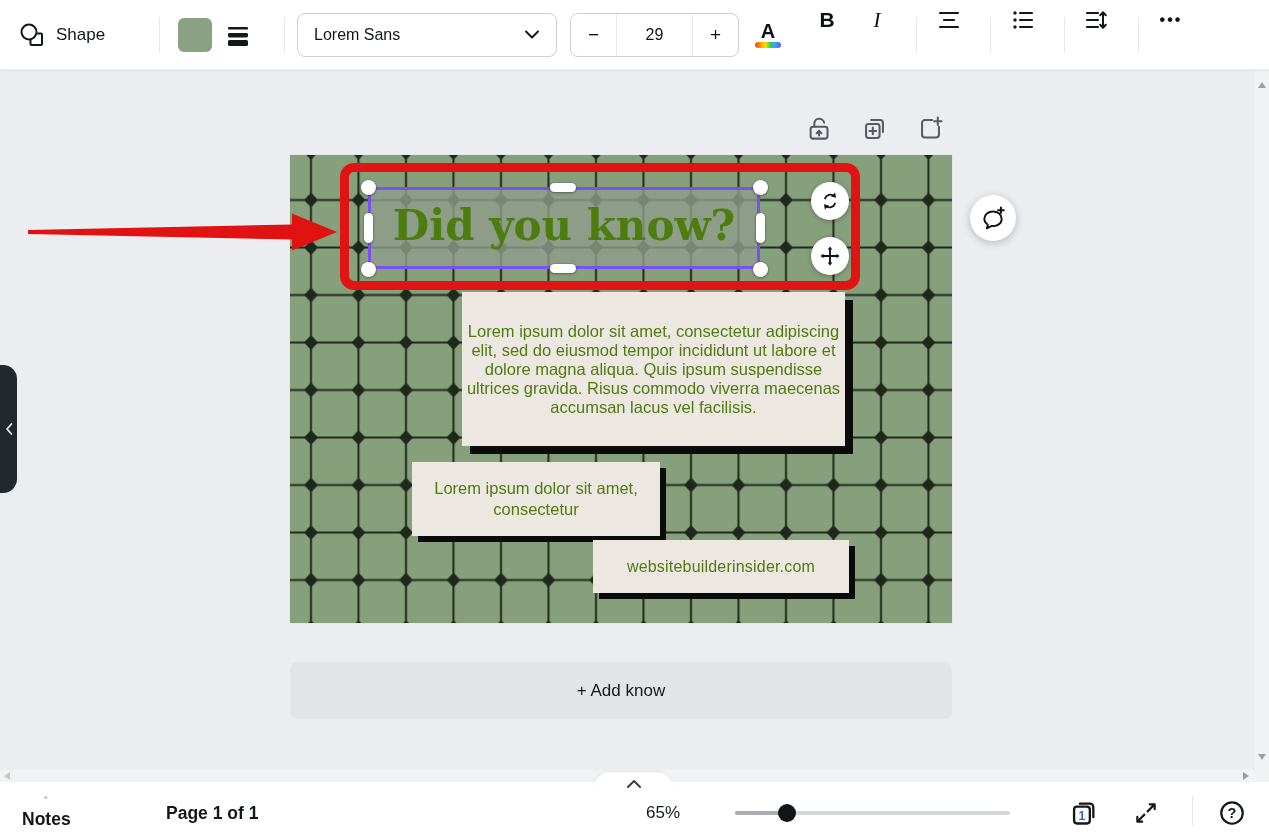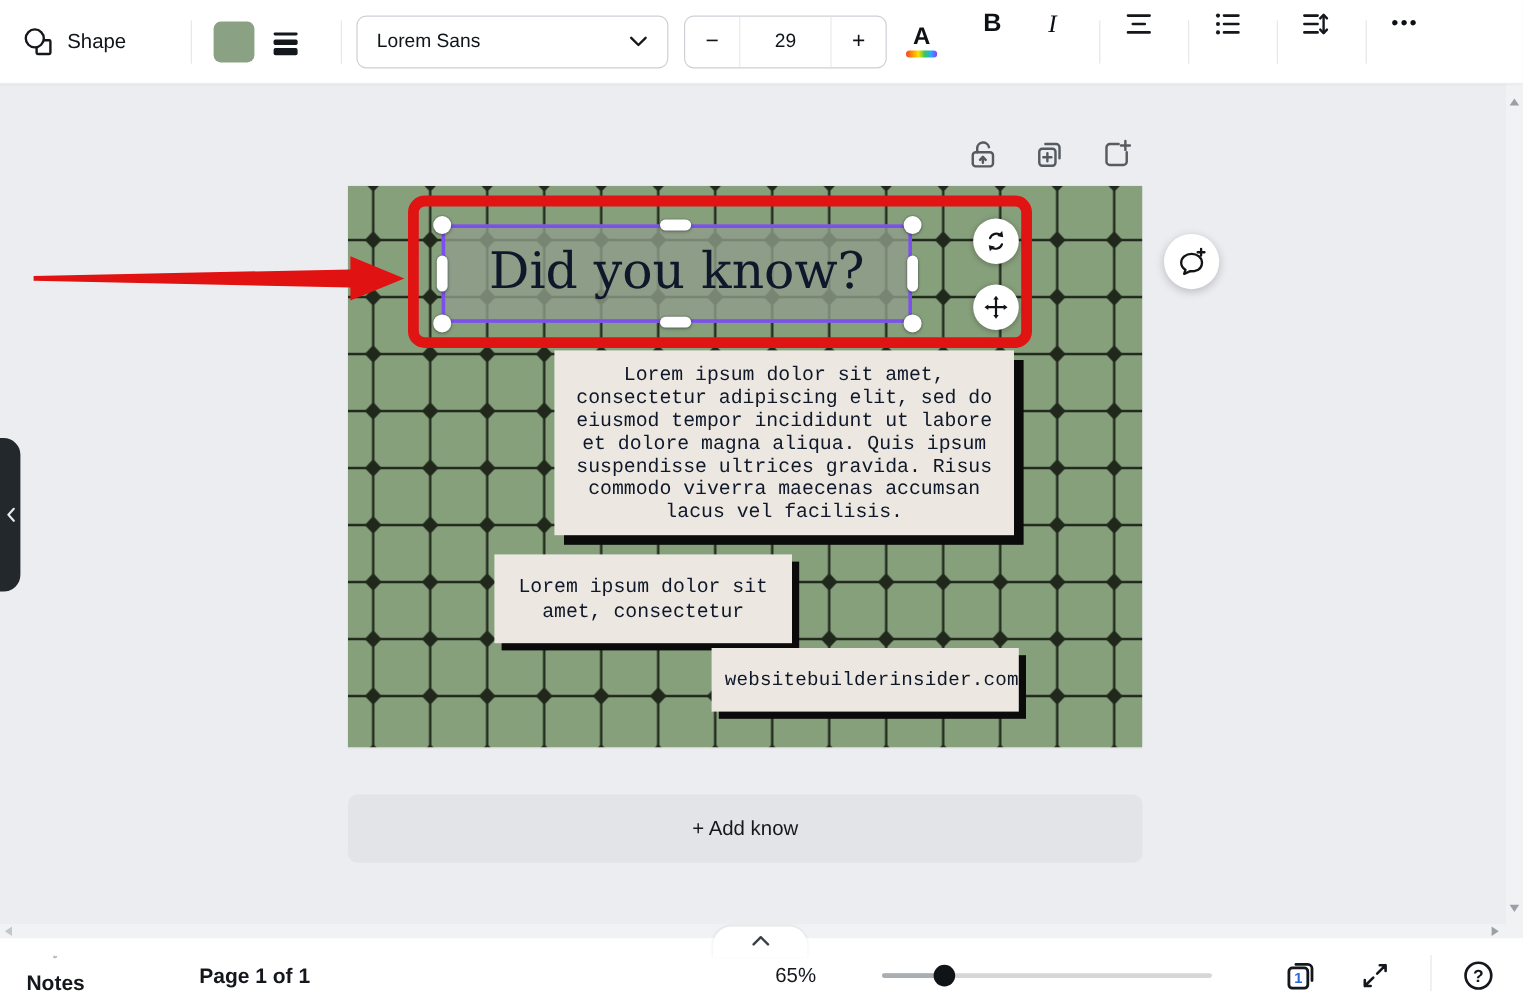--- a/index.html
+++ b/index.html
@@ -36,36 +36,36 @@
 
   
   .workspace { position:absolute; top:70px; left:0; width:1269px; height:712px; background:#ebedf0; overflow:hidden; }
 
   .context-icons { position:absolute; top:44px; left:804px; display:flex; gap:28px; z-index:6; }
   .ctx-btn { width:28px; height:28px; display:flex; align-items:center; justify-content:center; cursor:pointer; }
 
   .design-page { position:absolute; left:290px; top:85px; width:662px; height:468px; z-index:1; box-shadow:0 0 1px rgba(0,0,0,.15); }
   .design-page svg.grid { position:absolute; left:0; top:0; }
 
-  .card { position:absolute; background:#ece8e1; display:flex; align-items:center; justify-content:flex-end;
-          text-align:center; color:#0f172a;font-family:Liberation Mono, monospace; }
+  .card { position:absolute; background:#ece8e1; display:flex; align-items:center; justify-content:center;
+          text-align:center; color:#4d7c0f; }
   .card-paragraph { left:172px; top:137px; width:383px; height:154px; box-shadow:8px 8px 0 #0b0b0b;
                     font-size:16.5px; line-height:19px; padding:8px 4px; }
   .card-caption   { left:122px; top:307px; width:248px; height:74px; box-shadow:6px 6px 0 #0b0b0b;
                     font-size:16.5px; line-height:21px; padding:4px 16px; }
   .card-website   { left:303px; top:385px; width:256px; height:53px; box-shadow:6px 6px 0 #0b0b0b;
                     font-size:16px; letter-spacing:.2px; }
 
   .red-frame { position:absolute; left:340px; top:93px; width:520px; height:127px;
                border:9px solid #e11414; border-radius:14px; z-index:3; }
 
   .selection { position:absolute; left:368px; top:117px; width:392px; height:82px;
                border:3px solid #7b50ee; background:rgba(143,156,137,.8);
                display:flex; align-items:center; justify-content:center; z-index:4; cursor:move; }
-  .sel-heading { font-family:"DejaVu Serif", serif; font-weight:400; font-size:42px; color:#0f172a;
+  .sel-heading { font-family:"DejaVu Serif", serif; font-weight:700; font-size:42px; color:#4d7c0f;
                  white-space:nowrap; line-height:1; padding-bottom:4px; }
   .handle { position:absolute; background:#fff; box-shadow:0 0 0 1px rgba(57,76,96,.15), 0 1px 3px rgba(0,0,0,.35); z-index:5; }
   .h-corner { width:15px; height:15px; border-radius:50%; }
   .h-top    { width:26px; height:9px; border-radius:5px; }
   .h-side   { width:9px;  height:30px; border-radius:5px; }
 
   .float-circle { position:absolute; background:#fff; border-radius:50%;
                   display:flex; align-items:center; justify-content:center;
                   box-shadow:0 1px 5px rgba(0,0,0,.3); cursor:pointer; z-index:6; }
   .rotate-btn { left:811px; top:112px; width:38px; height:38px; }

